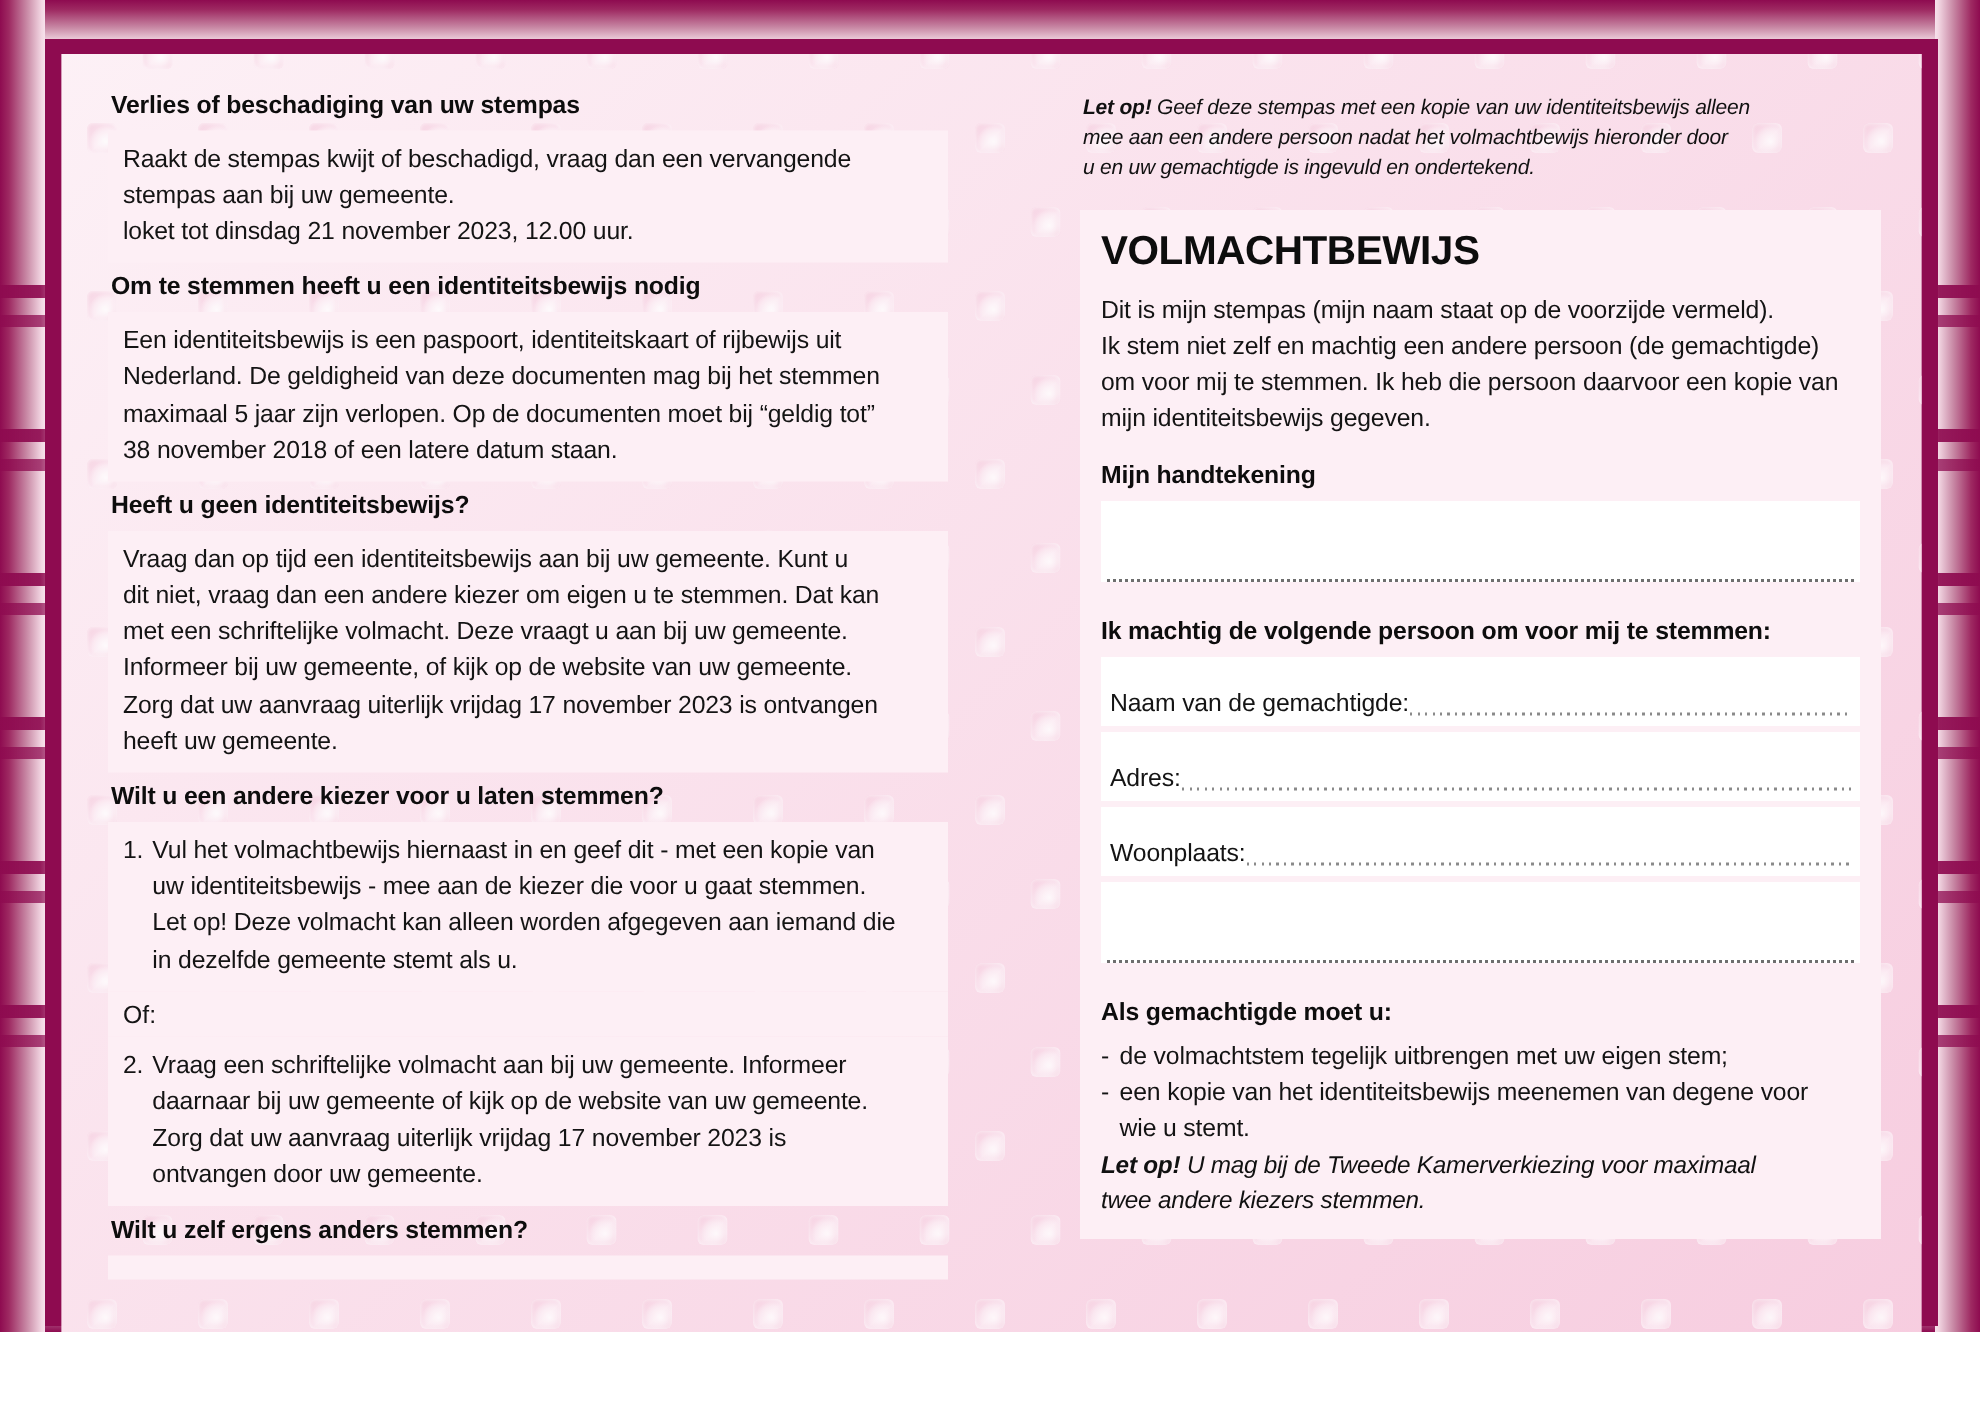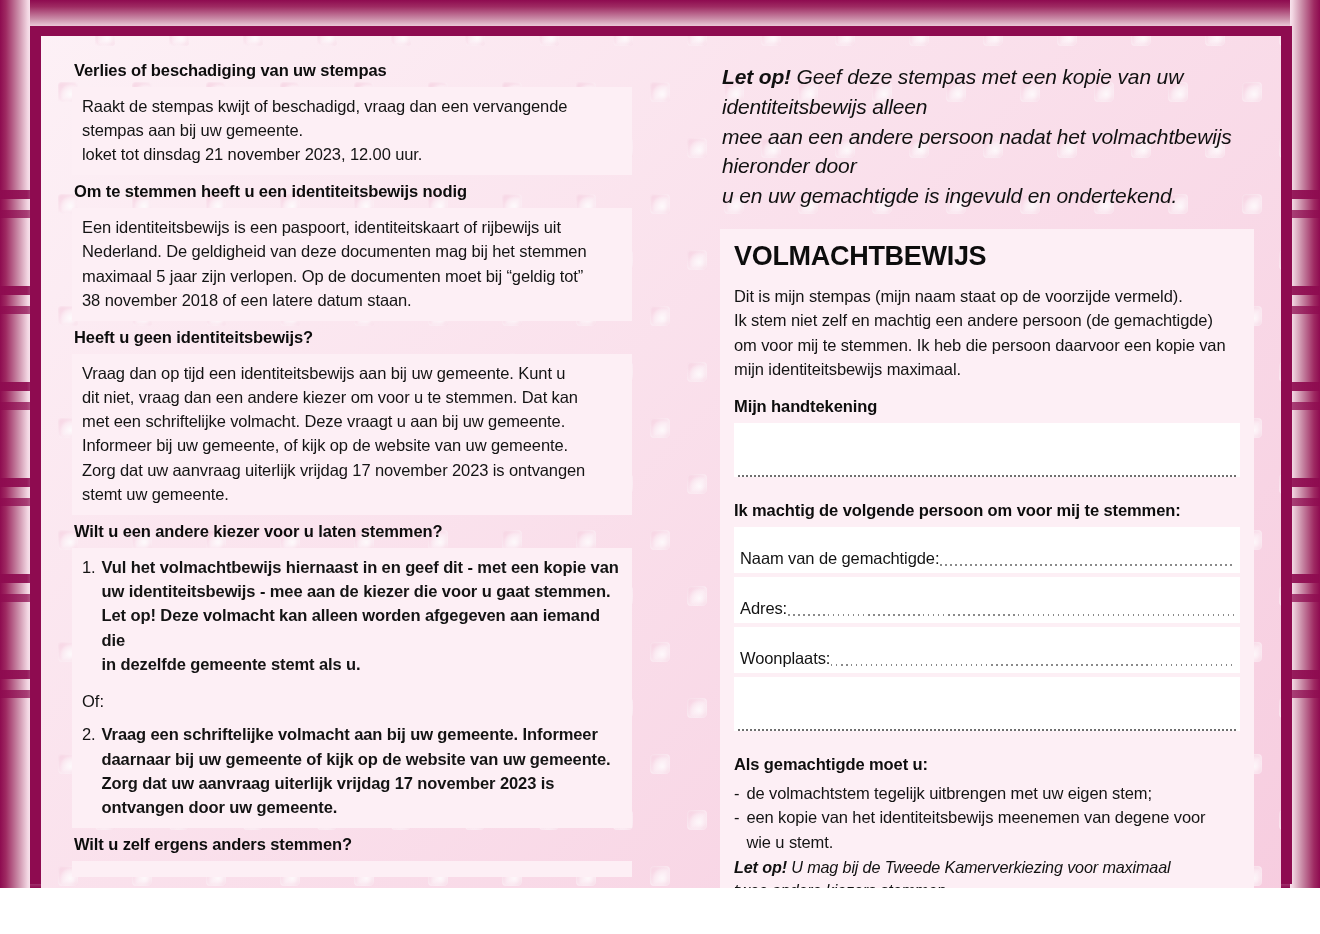--- a/index.html
+++ b/index.html
@@ -96,30 +96,30 @@
   .para-box{
     background:#fdeff5;
     padding:7px 10px 9px 10px;
     font-size:16.5px;line-height:1.47;color:#141414;
     letter-spacing:-0.1px;
   }
   .para-box p{margin:0;}
 
   .ol-item{display:flex;gap:6px;}
   .ol-num{flex:0 0 auto;}
-  .ol-txt{flex:1 1 auto;font-weight:bold;}
+  .ol-txt{flex:1 1 auto;}
 
   .of-line{
     background:#fdeff5;padding:4px 10px 2px 10px;
     font-size:16.5px;line-height:1.47;color:#141414;
   }
 
   
   .letop-block{
-    font-size:21px;line-height:1.42;color:#111;
+    font-size:14px;line-height:1.42;color:#111;
     font-style:italic;padding:8px 4px 4px 2px;letter-spacing:-0.15px;
   }
   .letop-block b{font-style:italic;font-weight:bold;}
 
   .volmacht-panel{
     margin-top:14px;
     background:#fdeff5;
     padding:12px 14px 14px 14px;
   }
   h1.vm-title{
@@ -469,25 +469,25 @@
               <p>Nederland. De geldigheid van deze documenten mag bij het stemmen</p>
               <p>maximaal 5 jaar zijn verlopen. Op de documenten moet bij “geldig tot”</p>
               <p>38 november 2018 of een latere datum staan.</p>
             </div>
           </div>
 
           <div>
             <h2 class="sec-head">Heeft u geen identiteitsbewijs?</h2>
             <div class="para-box">
               <p>Vraag dan op tijd een identiteitsbewijs aan bij uw gemeente. Kunt u</p>
-              <p>dit niet, vraag dan een andere kiezer om voor u te stemmen. Dat kan</p>
+              <p>dit niet, vraag dan een andere kiezer om eigen u te stemmen. Dat kan</p>
               <p>met een schriftelijke volmacht. Deze vraagt u aan bij uw gemeente.</p>
               <p>Informeer bij uw gemeente, of kijk op de website van uw gemeente.</p>
               <p>Zorg dat uw aanvraag uiterlijk vrijdag 17 november 2023 is ontvangen</p>
-              <p>stemt uw gemeente.</p>
+              <p>heeft uw gemeente.</p>
             </div>
           </div>
 
           <div>
             <h2 class="sec-head">Wilt u een andere kiezer voor u laten stemmen?</h2>
             <div class="para-box">
               <div class="ol-item">
                 <span class="ol-num">1.</span>
                 <span class="ol-txt">
                   <span>Vul het volmachtbewijs hiernaast in en geef dit - met een kopie van</span><br>
@@ -531,21 +531,21 @@
             <span>u en uw gemachtigde is ingevuld en ondertekend.</span>
           </div>
 
           <div class="volmacht-panel">
             <h1 class="vm-title">VOLMACHTBEWIJS</h1>
 
             <div class="vm-intro">
               <span>Dit is mijn stempas (mijn naam staat op de voorzijde vermeld).</span><br>
               <span>Ik stem niet zelf en machtig een andere persoon (de gemachtigde)</span><br>
               <span>om voor mij te stemmen. Ik heb die persoon daarvoor een kopie van</span><br>
-              <span>mijn identiteitsbewijs maximaal.</span>
+              <span>mijn identiteitsbewijs gegeven.</span>
             </div>
 
             <div class="vm-sub">Mijn handtekening</div>
             <div class="sign-box"></div>
 
             <div class="gap-md"></div>
 
             <div class="vm-sub">Ik machtig de volgende persoon om voor mij te stemmen:</div>
 
             <div class="field-row">

